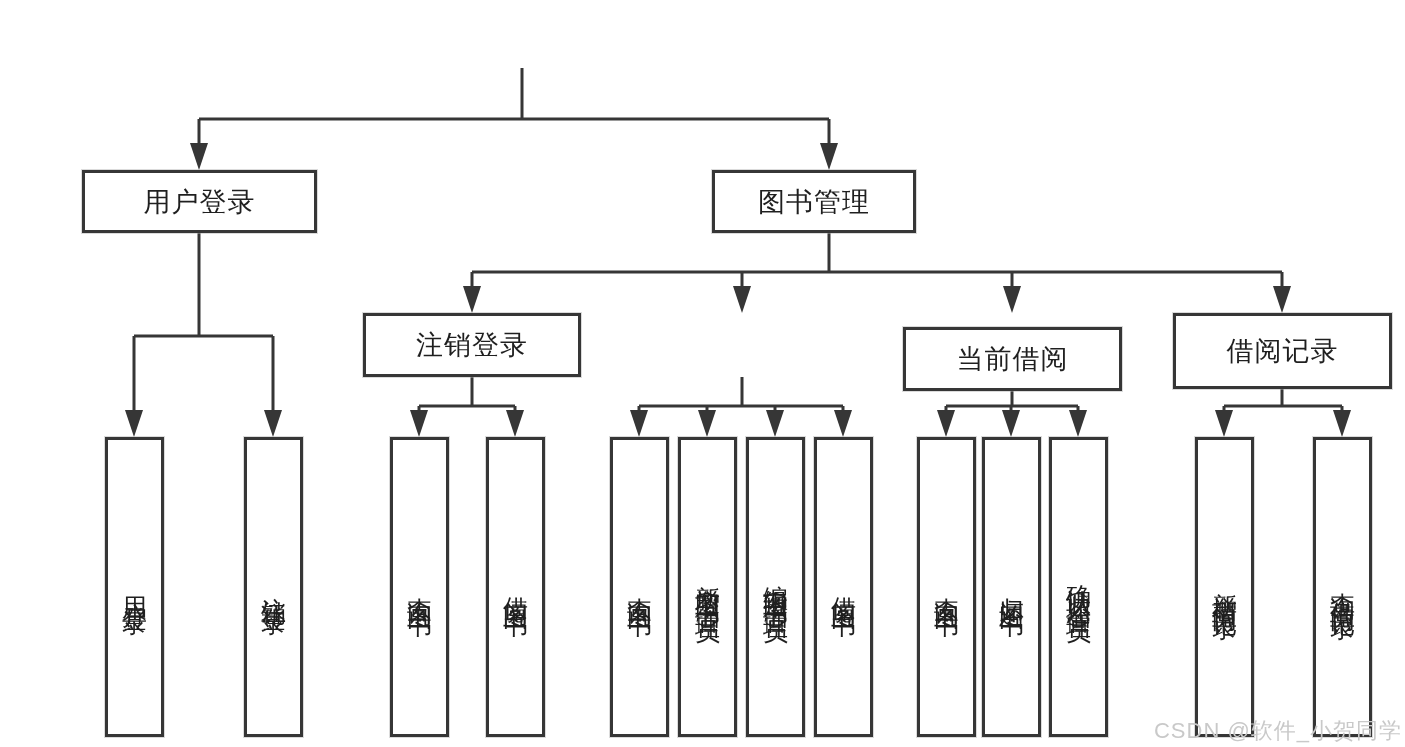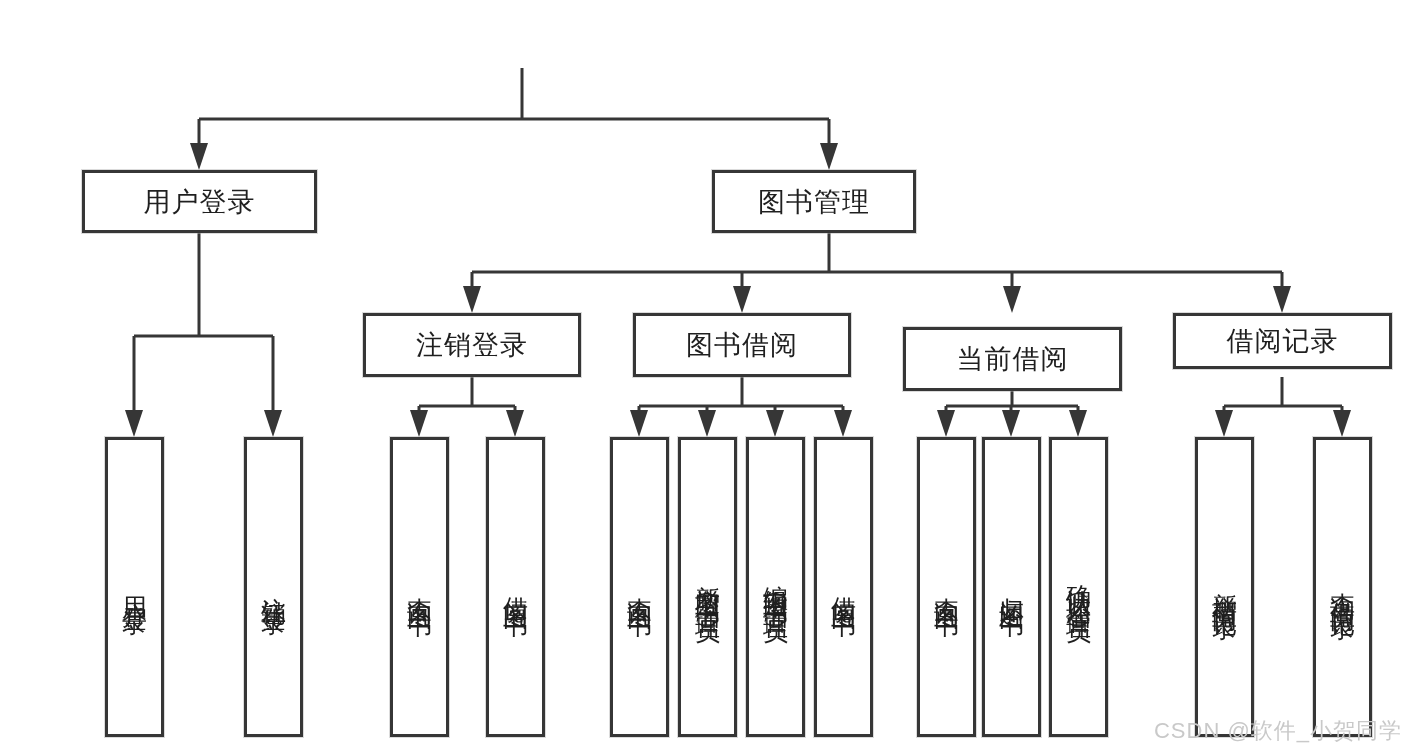--- a/index.html
+++ b/index.html
@@ -117,27 +117,24 @@
   <div class="hbox" style="left:82px;top:170px;width:235px;height:63px">
     <span class="lbl">用户登录</span>
   </div>
   <div class="hbox" style="left:712px;top:170px;width:204px;height:63px">
     <span class="lbl">图书管理</span>
   </div>
 
   <div class="hbox" style="left:363px;top:313px;width:218px;height:64px">
     <span class="lbl">注销登录</span>
   </div>
-  <div class="hbox" style="left:633px;top:313px;width:218px;height:64px">
-    <span class="lbl">图书借阅</span>
-  </div>
   <div class="hbox" style="left:903px;top:327px;width:219px;height:64px">
     <span class="lbl">当前借阅</span>
   </div>
-  <div class="hbox" style="left:1173px;top:313px;width:219px;height:56px">
+  <div class="hbox" style="left:1173px;top:313px;width:219px;height:76px">
     <span class="lbl">借阅记录</span>
   </div>
 
   <div class="vbox" style="left:105px">
     <span class="vlbl">用户登录</span>
   </div>
   <div class="vbox" style="left:244px">
     <span class="vlbl">注销登录</span>
   </div>
 

